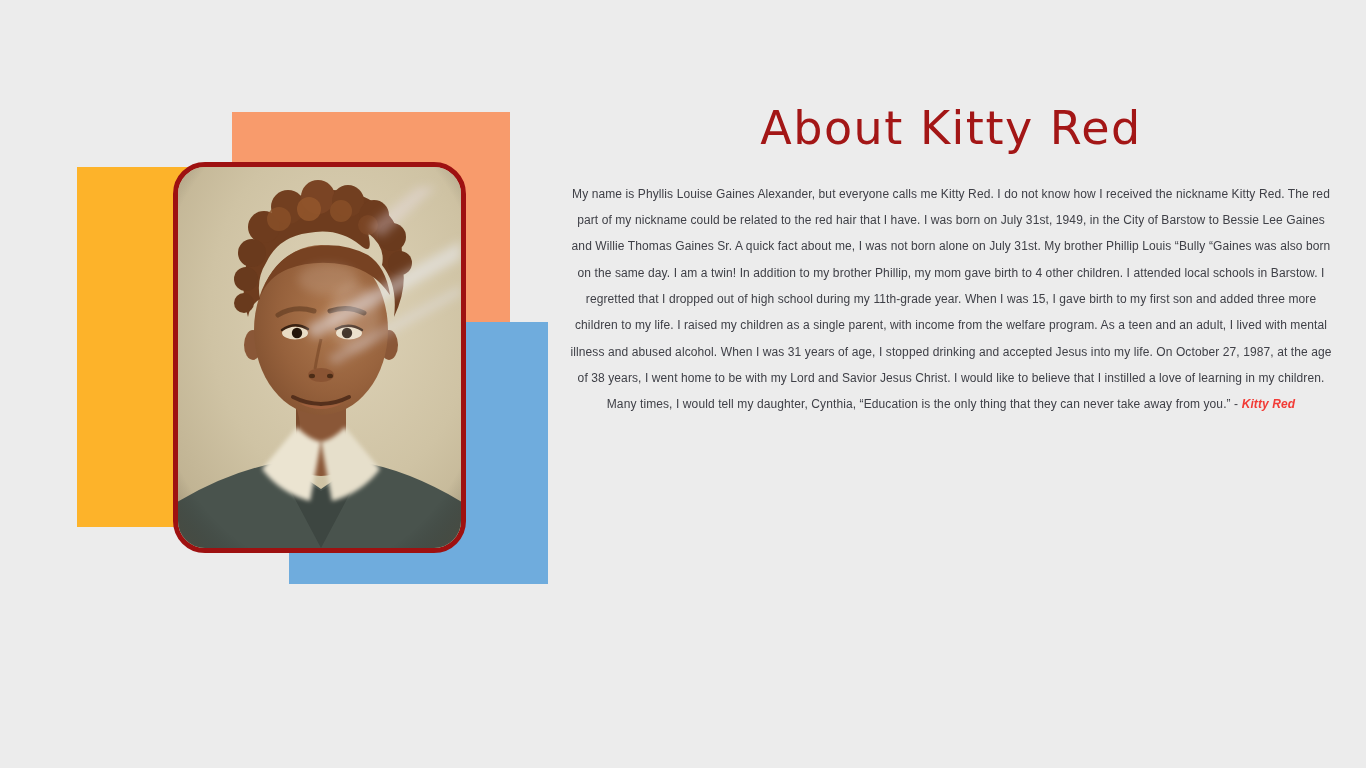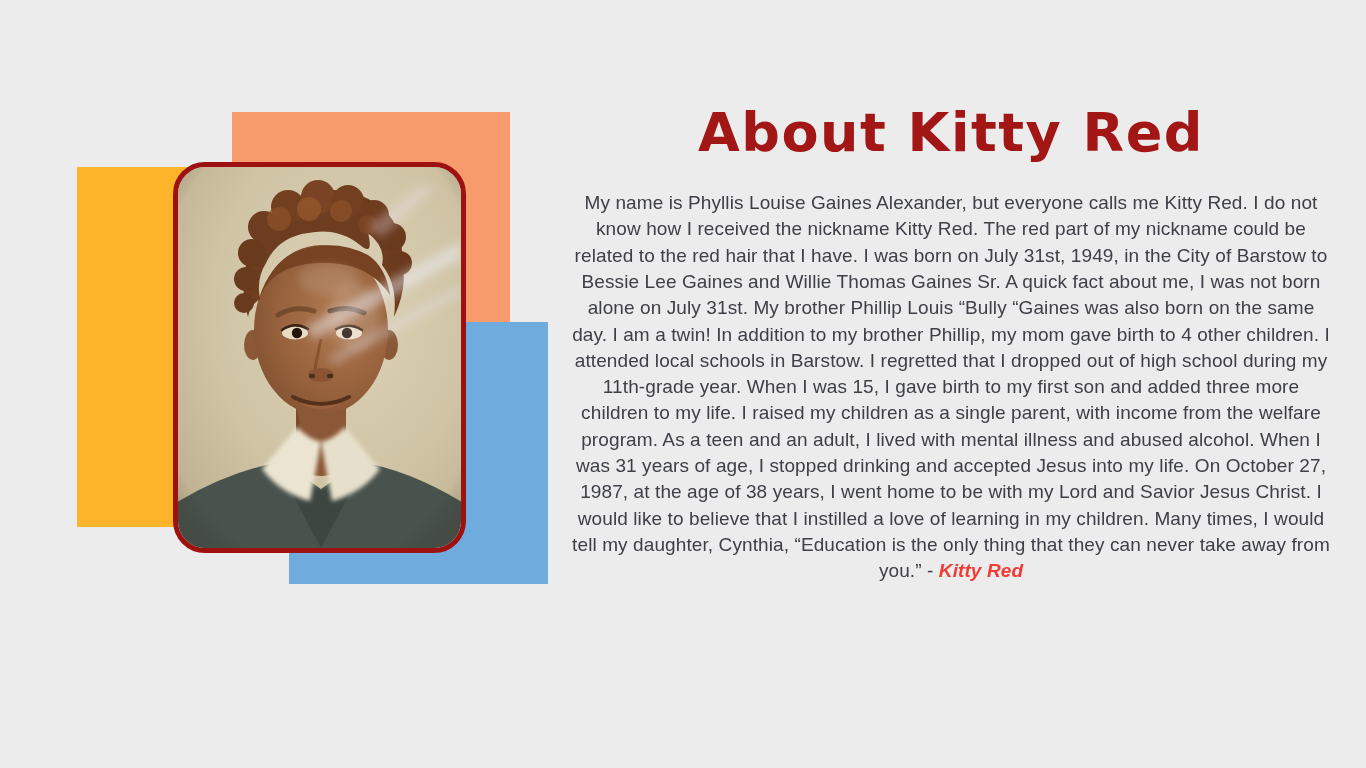--- a/index.html
+++ b/index.html
@@ -34,28 +34,28 @@
   
   .about {
     position: absolute;
     left: 570px; top: 102px;
     width: 762px;
     text-align: center;
     z-index: 4;
   }
   .about-title {
     font-family: "DejaVu Sans", sans-serif;
-    font-weight: 700;
-    font-size: 54px;
+    font-weight: 400;
+    font-size: 46px;
     letter-spacing: 1.5px;
     line-height: 1.15;
     margin-bottom: 26px;
   }
   .about-body {
-    font-size: 19px;
+    font-size: 12px;
     line-height: 26.3px;
     color: #3F4047;
     letter-spacing: 0.1px;
   }
   .signature {
     font-weight: bold;
     font-style: italic;
   }
 </style>
 </head>

